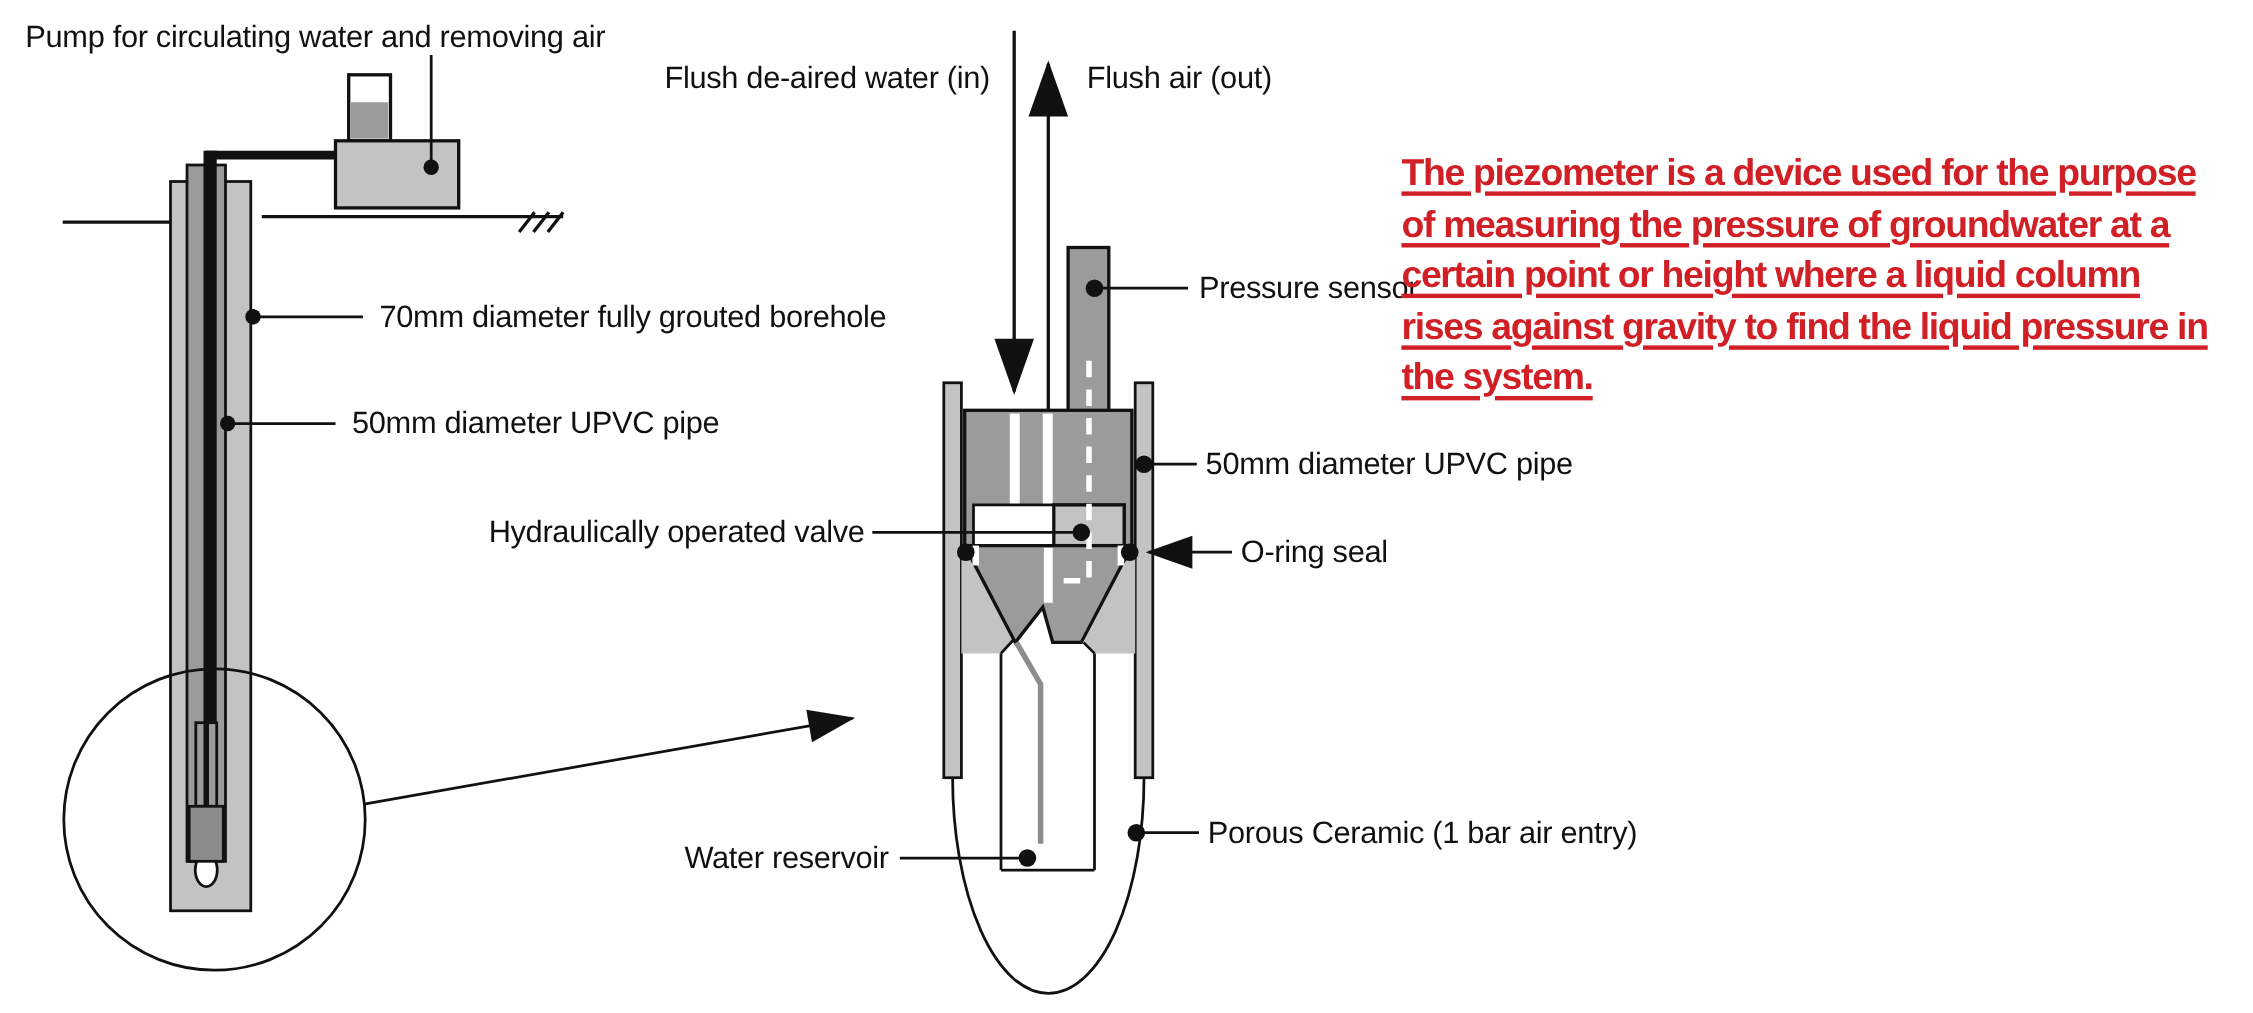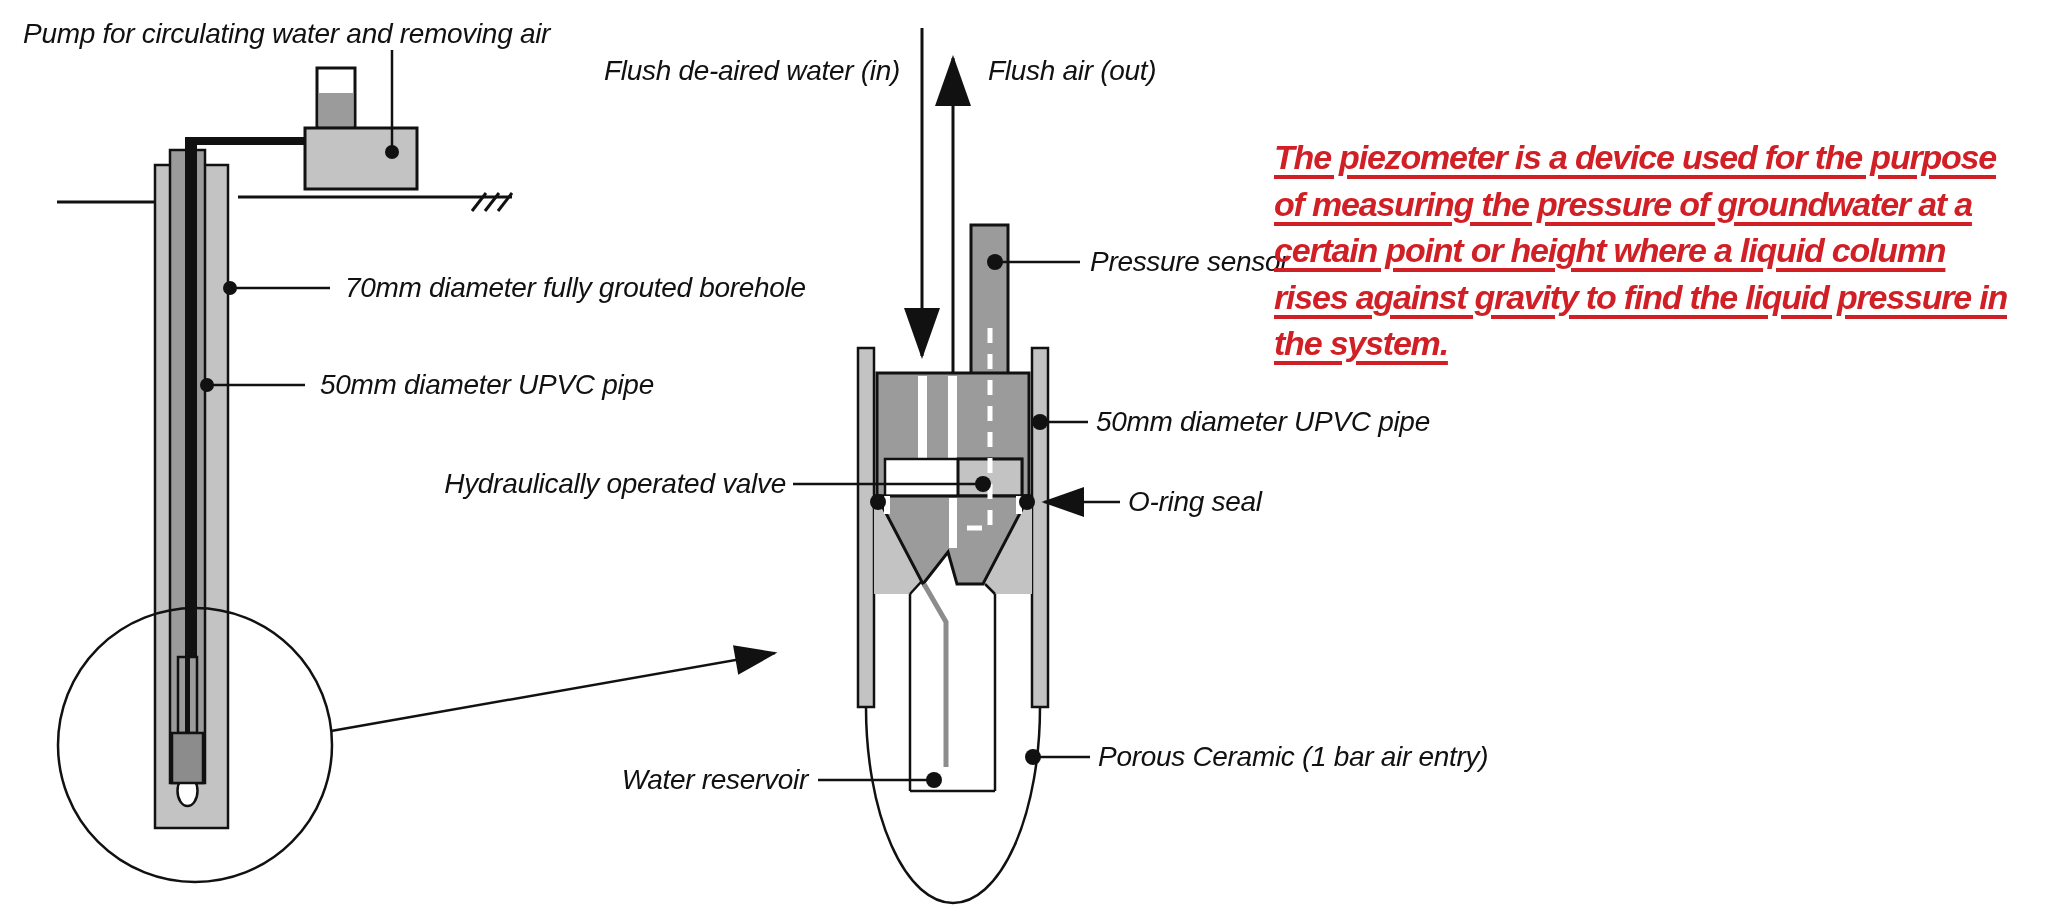--- a/index.html
+++ b/index.html
@@ -1,17 +1,17 @@
 <!DOCTYPE html>
 <html><head>
 <meta charset="utf-8">
 <style>
   html,body{margin:0;padding:0;background:#fff;}
   .stage{position:relative;width:2048px;height:921px;background:#ffffff;overflow:hidden;
-         font-family:"Liberation Sans", sans-serif;font-style:italic;}
+         font-family:"Liberation Sans", sans-serif;}
   svg{position:absolute;left:0;top:0;}
   svg text{font-family:"Liberation Sans", sans-serif;font-size:28px;fill:#111;letter-spacing:-0.3px;}
   .note{position:absolute;left:1274px;top:134px;width:800px;
         font-family:"Liberation Sans", sans-serif;
         font-weight:bold;font-size:34px;line-height:46.5px;letter-spacing:-1.2px;}
   .note .note-line{white-space:nowrap;text-decoration:underline;
         text-decoration-thickness:3.5px;text-underline-offset:6px;}
 </style>
 </head>
 <body>

